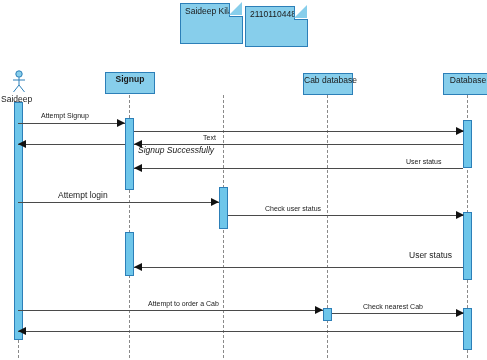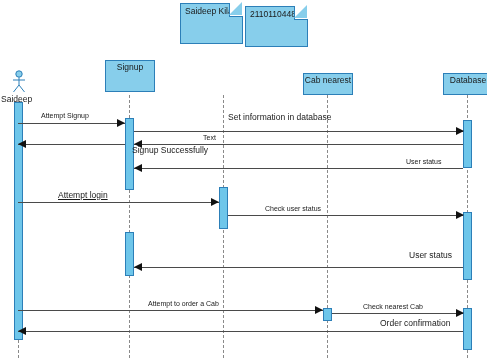--- a/index.html
+++ b/index.html
@@ -134,25 +134,25 @@
 
   <svg style="position:absolute; left:10px; top:70px; width:18px; height:24px;" viewBox="0 0 18 24">
     <circle cx="9" cy="4" r="3.2" fill="#87CEEB" stroke="#2c7fb8" stroke-width="1"></circle>
     <line x1="9" y1="7.4" x2="9" y2="15" stroke="#2c7fb8" stroke-width="1"></line>
     <line x1="3" y1="10" x2="15" y2="10" stroke="#2c7fb8" stroke-width="1"></line>
     <line x1="9" y1="15" x2="3.5" y2="22" stroke="#2c7fb8" stroke-width="1"></line>
     <line x1="9" y1="15" x2="14.5" y2="22" stroke="#2c7fb8" stroke-width="1"></line>
   </svg>
   <span class="actor-label" style="left:1px; top:94px;">Saideep</span>
 
-  <div class="lifebox" style="left:105px; top:60px; width:50px; height:32px;">
+  <div class="lifebox" style="left:105px; top:72px; width:50px; height:22px;font-weight:bold;">
     <span class="lifebox-label">Signup</span>
   </div>
   <div class="lifebox" style="left:303px; top:73px; width:50px; height:22px;">
-    <span class="lifebox-label">Cab nearest</span>
+    <span class="lifebox-label">Cab database</span>
   </div>
   <div class="lifebox" style="left:443px; top:73px; width:50px; height:22px;">
     <span class="lifebox-label">Database</span>
   </div>
 
   <div class="lifeline" style="left:18px; top:100px; height:258px;"></div>
   <div class="lifeline" style="left:129px; top:95px; height:263px;"></div>
   <div class="lifeline" style="left:223px; top:95px; height:263px;"></div>
   <div class="lifeline" style="left:327px; top:95px; height:263px;"></div>
   <div class="lifeline" style="left:467px; top:95px; height:263px;"></div>
@@ -169,51 +169,49 @@
   <div class="activation" style="left:463px; top:120px; height:48px;"></div>
   <div class="activation" style="left:463px; top:212px; height:68px;"></div>
   <div class="activation" style="left:463px; top:308px; height:42px;"></div>
 
   <div class="msg-line" style="left:18px; top:123px; width:107px;"></div>
   <div class="arrowhead right" style="left:117px; top:119px;"></div>
   <span class="msg-label" style="left:41px; top:112px;">Attempt Signup</span>
 
   <div class="msg-line" style="left:134px; top:131px; width:329px;"></div>
   <div class="arrowhead right" style="left:456px; top:127px;"></div>
-  <span class="msg-label big" style="left:228px; top:112px;">Set information in database</span>
 
   <div class="msg-line" style="left:134px; top:144px; width:329px;"></div>
   <div class="arrowhead left" style="left:134px; top:140px;"></div>
   <span class="msg-label" style="left:203px; top:134px;">Text</span>
 
   <div class="msg-line" style="left:18px; top:144px; width:107px;"></div>
   <div class="arrowhead left" style="left:18px; top:140px;"></div>
-  <span class="msg-label big" style="left:132px; top:145px;">Signup Successfully</span>
+  <span class="msg-label big" style="left:138px; top:145px;font-style:italic;">Signup Successfully</span>
 
   <div class="msg-line" style="left:134px; top:168px; width:329px;"></div>
   <div class="arrowhead left" style="left:134px; top:164px;"></div>
   <span class="msg-label" style="left:406px; top:158px;">User status</span>
 
   <div class="msg-line" style="left:18px; top:202px; width:201px;"></div>
   <div class="arrowhead right" style="left:211px; top:198px;"></div>
-  <span class="msg-label big" style="left:58px; top:190px;text-decoration:underline;">Attempt login</span>
+  <span class="msg-label big" style="left:58px; top:190px;">Attempt login</span>
 
   <div class="msg-line" style="left:228px; top:215px; width:235px;"></div>
   <div class="arrowhead right" style="left:456px; top:211px;"></div>
   <span class="msg-label" style="left:265px; top:205px;">Check user status</span>
 
   <div class="msg-line" style="left:134px; top:267px; width:329px;"></div>
   <div class="arrowhead left" style="left:134px; top:263px;"></div>
   <span class="msg-label big" style="left:409px; top:250px;">User status</span>
 
   <div class="msg-line" style="left:18px; top:310px; width:305px;"></div>
   <div class="arrowhead right" style="left:315px; top:306px;"></div>
   <span class="msg-label" style="left:148px; top:300px;">Attempt to order a Cab</span>
 
   <div class="msg-line" style="left:332px; top:313px; width:131px;"></div>
   <div class="arrowhead right" style="left:456px; top:309px;"></div>
   <span class="msg-label" style="left:363px; top:303px;">Check nearest Cab</span>
 
   <div class="msg-line" style="left:18px; top:331px; width:445px;"></div>
   <div class="arrowhead left" style="left:18px; top:327px;"></div>
-  <span class="msg-label big" style="left:380px; top:318px;">Order confirmation</span>
 
 </div>
 
 </body></html>

